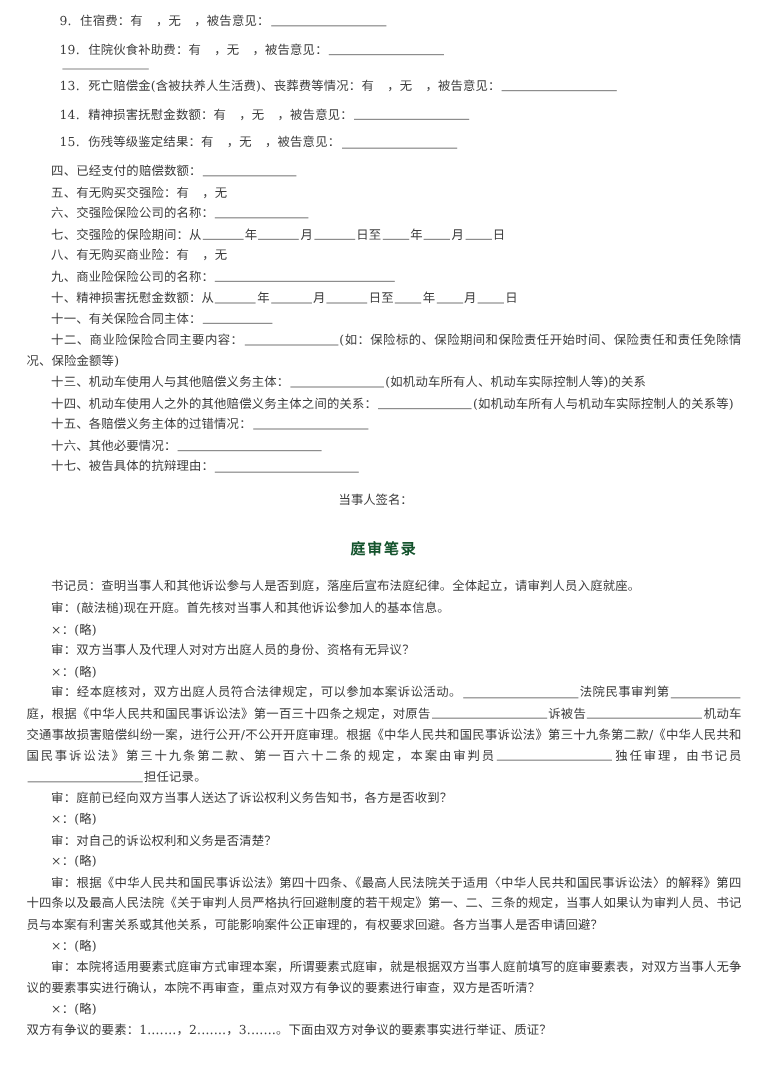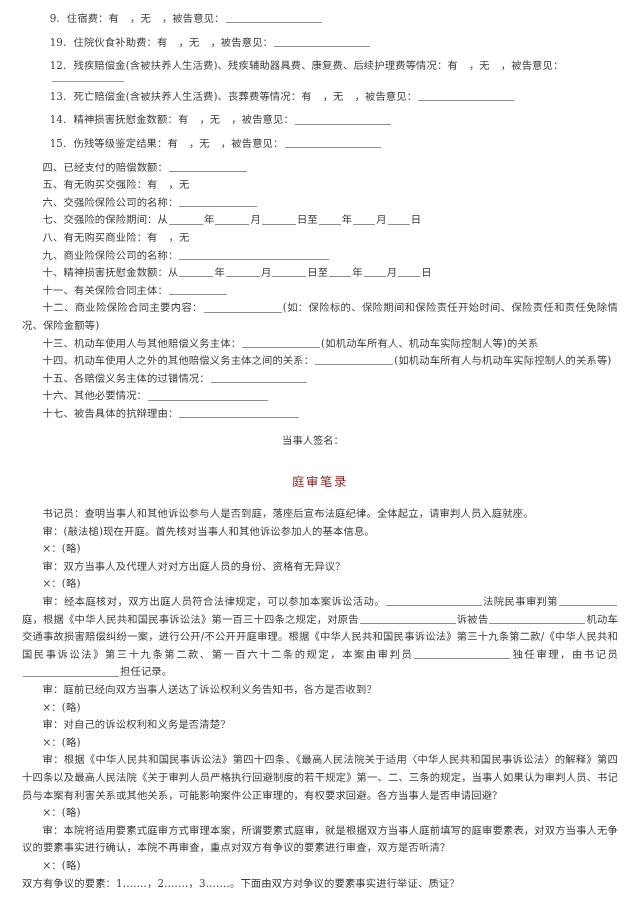--- a/index.html
+++ b/index.html
@@ -87,24 +87,24 @@
     text-align: center;
     padding-right: 14px;
     margin: 0;
     color: #3d3d3d;
   }
 
   
   .doc-title {
     text-align: center;
     font-size: 12.4px;
-    font-weight: normal;
+    font-weight: bold;
     letter-spacing: 1.6px;
     margin: 0;
-    color: #7f1d1d;
+    color: #14532d;
     font-family: "DejaVu Sans", "Liberation Sans", sans-serif;
   }
 
   .sp-1 { height: 10px; }
   .sp-2 { height: 22px; }
   .sp-3 { height: 15px; }
 
   .speaker { white-space: nowrap; }
 </style>
 </head>
@@ -116,23 +116,20 @@
 
     <p class="num-item hang">
       <span>9.</span><span class="gap-s"></span><span>住宿费：有</span><span class="gap-xs"></span><span>，无</span><span class="gap-xs"></span><span>，被告意见：</span><span class="blank b-xl"></span>
     </p>
 
     <p class="num-item hang">
       <span>19.</span><span class="gap-s"></span><span>住院伙食补助费：有</span><span class="gap-xs"></span><span>，无</span><span class="gap-xs"></span><span>，被告意见：</span><span class="blank b-xl"></span>
     </p>
 
 
-    <p class="num-item hang">
-      <span>12.</span><span class="gap-s"></span><span>残疾赔偿金(含被扶养人生活费)、残疾辅助器具费、康复费、后续护理费等情况：有</span><span class="gap-xs"></span><span>，无</span><span class="gap-xs"></span><span>，被告意见：</span>
-    </p>
     <div class="orphan-rule"></div>
 
     <p class="num-item hang">
       <span>13.</span><span class="gap-s"></span><span>死亡赔偿金(含被扶养人生活费)、丧葬费等情况：有</span><span class="gap-xs"></span><span>，无</span><span class="gap-xs"></span><span>，被告意见：</span><span class="blank b-xl"></span>
     </p>
 
     <p class="num-item hang">
       <span>14.</span><span class="gap-s"></span><span>精神损害抚慰金数额：有</span><span class="gap-xs"></span><span>，无</span><span class="gap-xs"></span><span>，被告意见：</span><span class="blank b-xl"></span>
     </p>
 

